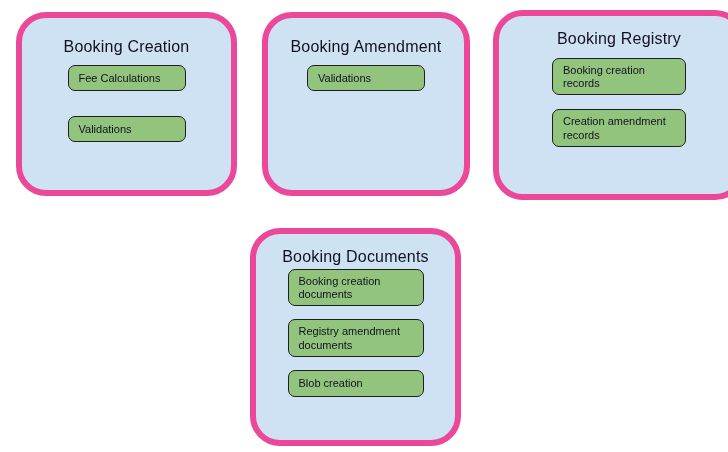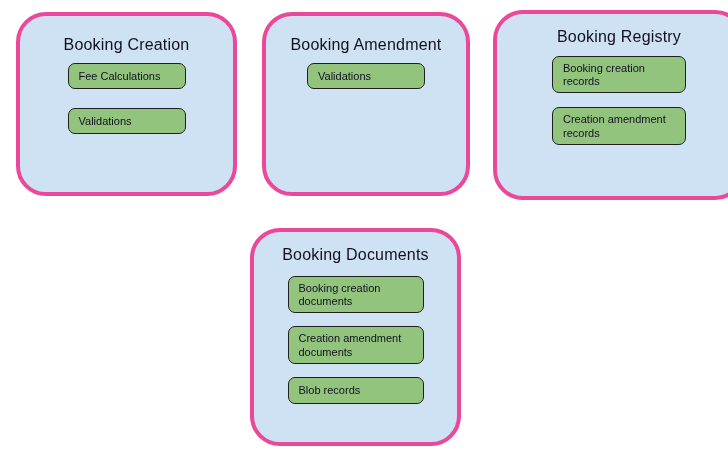--- a/index.html
+++ b/index.html
@@ -10,21 +10,21 @@
     overflow: hidden;
   }
   .canvas {
     position: relative;
     width: 728px; height: 452px;
     background: #ffffff;
   }
   .container {
     position: absolute;
     background: #cfe2f3;
-    border: 4px solid #ec4899;
+    border: 6px solid #ec4899;
     border-radius: 30px;
   }
   .container .title {
     text-align: center;
     font-size: 16px;
     color: #111122;
     letter-spacing: 0.2px;
   }
   .chips {
     display: flex;
@@ -37,33 +37,33 @@
     border-radius: 7px;
     font-size: 11px;
     line-height: 1.2;
     color: #111122;
     padding: 5px 10px 4px 10px;
     display: flex;
     align-items: center;
   }
   
   .c1 { left: 16px;  top: 12px;  width: 221px; height: 184px; padding-top: 20px; }
-  .c1 .chips { margin-top: 9px;  gap: 19px; }
+  .c1 .chips { margin-top: 9px;  gap: 25px; }
   .c1 .chip  { width: 118px; min-height: 26px; }
   
   .c2 { left: 262px; top: 12px;  width: 208px; height: 184px; padding-top: 20px; }
   .c2 .chips { margin-top: 9px;  gap: 19px; }
   .c2 .chip  { width: 118px; min-height: 26px; }
   
   .c3 { left: 493px; top: 10px;  width: 252px; height: 190px; padding-top: 14px; }
   .c3 .chips { margin-top: 10px; gap: 14px; justify-content: space-between; }
   .c3 .chip  { width: 134px; min-height: 28px; }
   
   .c4 { left: 250px; top: 228px; width: 211px; height: 218px; padding-top: 14px; }
-  .c4 .chips { margin-top: 12px; gap: 13px; align-items: center; }
+  .c4 .chips { margin-top: 3px; gap: 13px; align-items: center; }
   .c4 .chip  { width: 136px; min-height: 27px; }
 </style>
 </head>
 <body>
 
 <div class="canvas">
 
   <div class="container c1">
     <div class="title">Booking Creation</div>
     <div class="chips">
@@ -84,18 +84,18 @@
     <div class="chips">
       <div class="chip">Booking creation records</div>
       <div class="chip">Creation amendment records</div>
     </div>
   </div>
 
   <div class="container c4">
     <div class="title">Booking Documents</div>
     <div class="chips">
       <div class="chip">Booking creation documents</div>
-      <div class="chip">Creation amendment documents</div>
-      <div class="chip">Blob records</div>
+      <div class="chip">Registry amendment documents</div>
+      <div class="chip">Blob creation</div>
     </div>
   </div>
 
 </div>
 
 </body></html>

